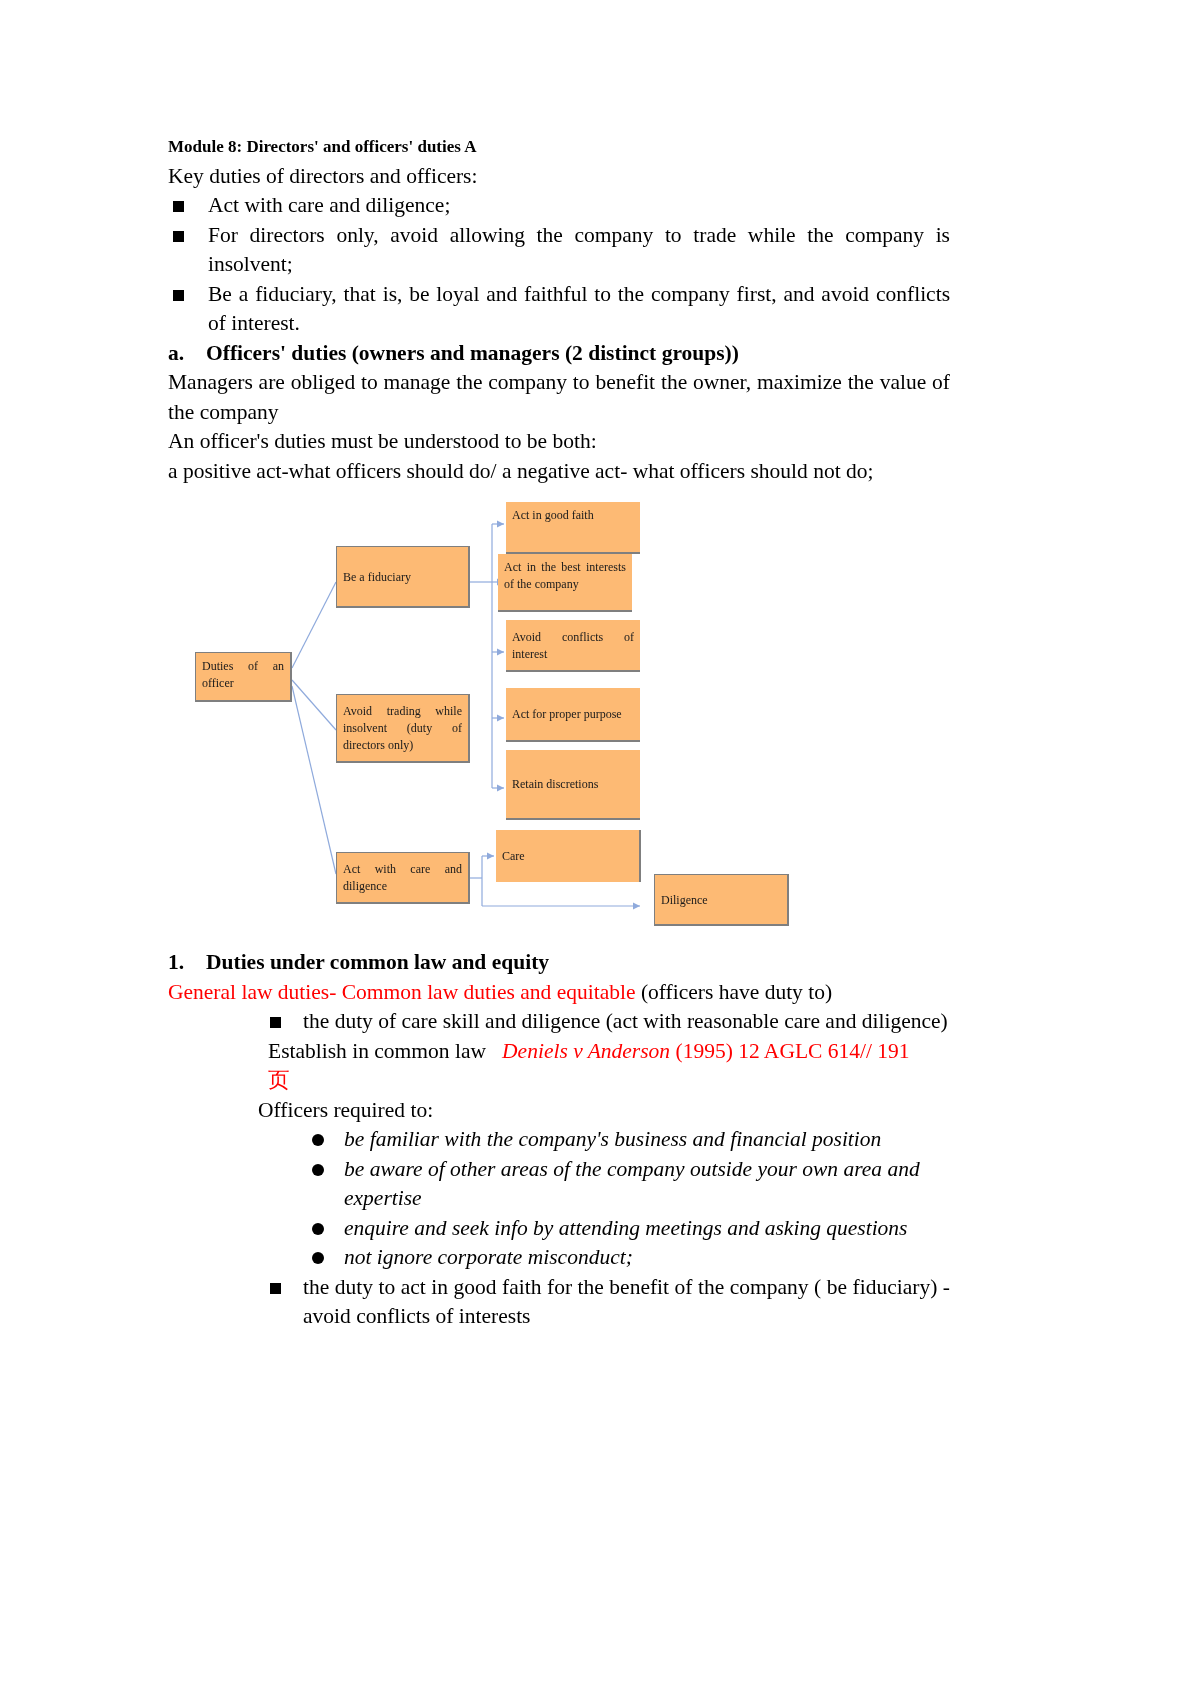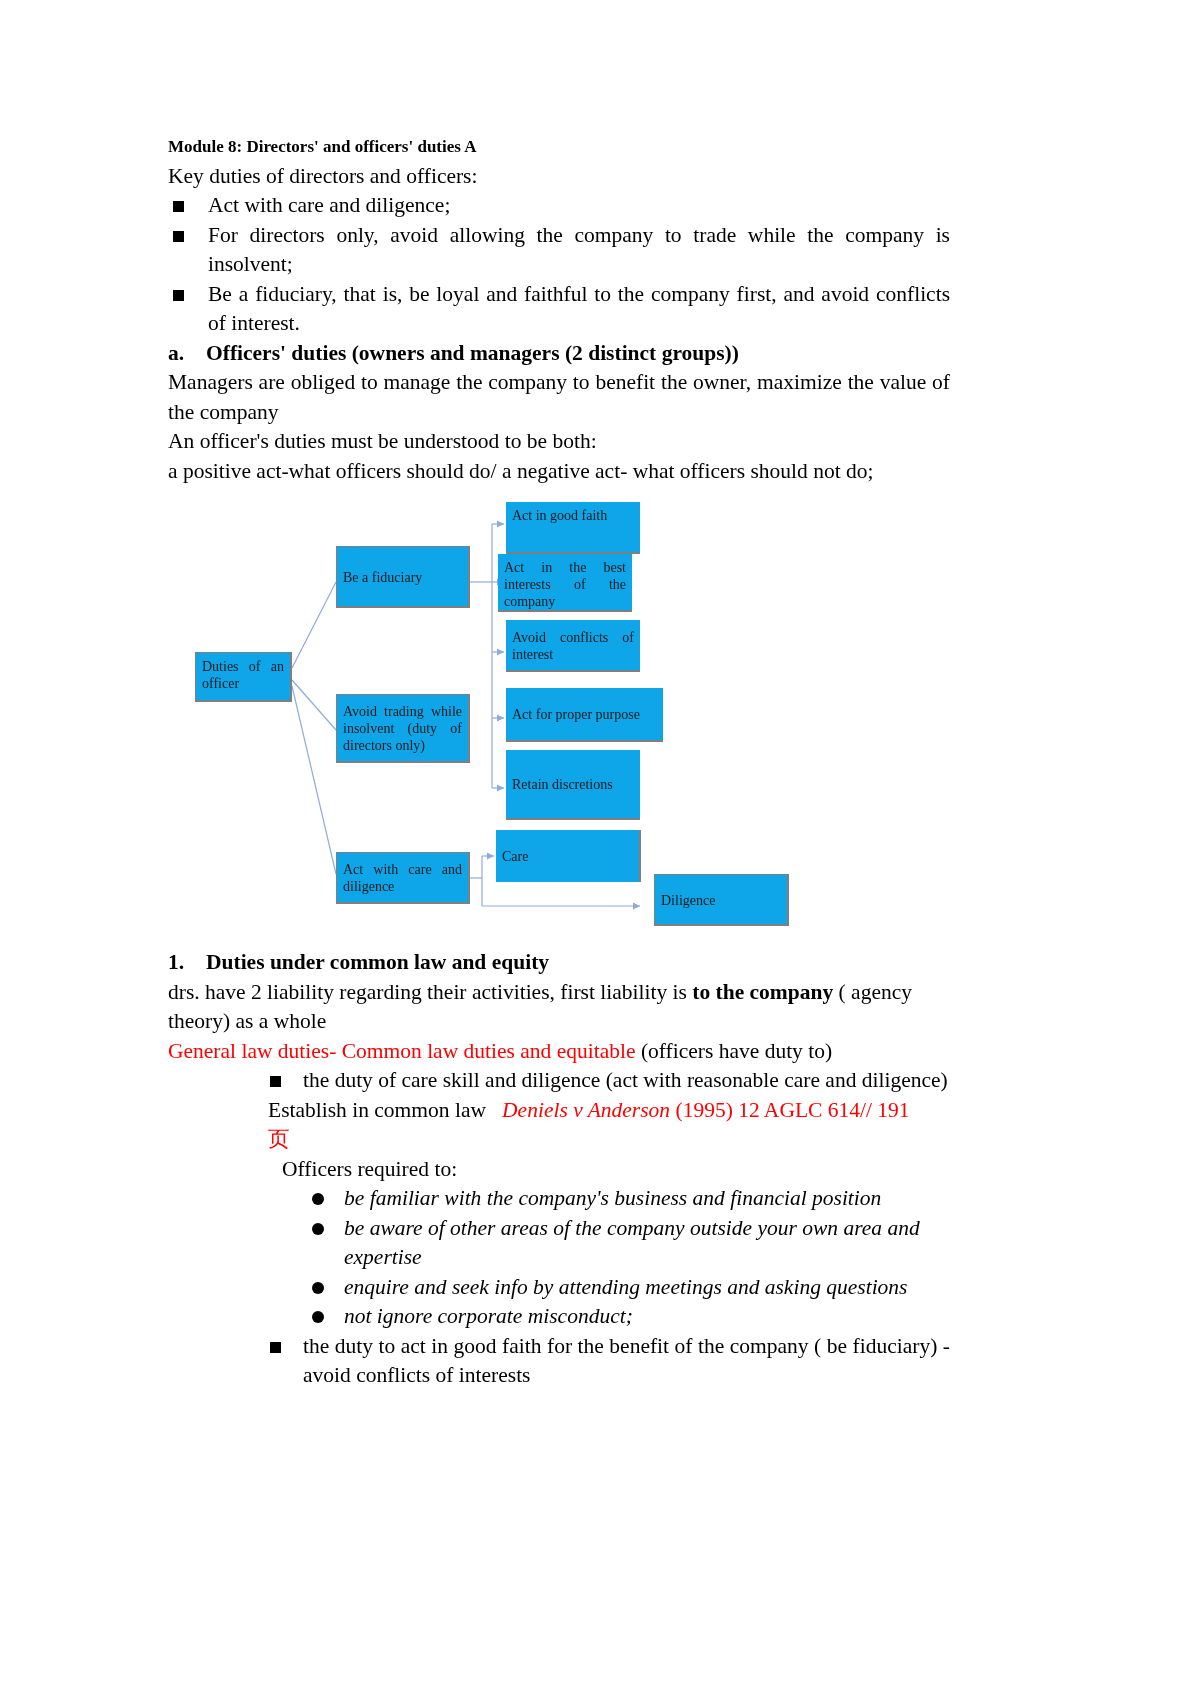--- a/index.html
+++ b/index.html
@@ -139,43 +139,43 @@
     content: "";
     position: absolute;
     left: 4px;
     top: 9px;
     width: 12px;
     height: 12px;
     border-radius: 50%;
     background: #000;
   }
 
-  .indent-135 { margin-left: 114px; }
+  .indent-135 { margin-left: 90px; }
   .indent-100 { margin-left: 100px; }
 
   .red { color: #ff0000; }
   .bold { font-weight: bold; }
   .ital { font-style: italic; }
 
   
   .diagram {
     position: absolute;
     left: 0px;
     top: 486px;
     width: 1200px;
     height: 460px;
   }
   .dbox {
     position: absolute;
-    background: #0ea5e9;
+    background: #fdba74;
     border: 1px solid #7f7f7f;
     border-right-width: 2px;
     border-bottom-width: 2px;
     box-sizing: border-box;
-    font-size: 14px;
+    font-size: 12px;
     line-height: 17px;
     color: #1a1a1a;
     font-family: "Liberation Serif", "DejaVu Serif", serif;
     padding: 5px 6px 4px 6px;
     text-align: justify;
     text-align-last: left;
   }
   .dbox.noborder {
     border: none;
     border-bottom: 2px solid #7f7f7f;
@@ -257,40 +257,37 @@
     <div class="dbox" style="left:336px; top:208px; width:134px; height:69px; display:flex; align-items:center;">Avoid  trading  while insolvent  (duty  of directors only)</div>
 
     <div class="dbox" style="left:336px; top:366px; width:134px; height:52px; display:flex; align-items:center;">Act  with  care  and diligence</div>
 
     <div class="dbox noborder" style="left:506px; top:16px; width:134px; height:52px;">Act in good faith</div>
 
     <div class="dbox noborder" style="left:498px; top:68px; width:134px; height:58px;">Act  in  the  best interests  of  the company</div>
 
     <div class="dbox noborder" style="left:506px; top:134px; width:134px; height:52px; display:flex; align-items:center;">Avoid  conflicts  of interest</div>
 
-    <div class="dbox noborder" style="left:506px; top:202px; width:157px; height:54px; display:flex; align-items:center;">Act  for  proper purpose</div>
+    <div class="dbox noborder" style="left:506px; top:202px; width:134px; height:54px; display:flex; align-items:center;">Act  for  proper purpose</div>
 
     <div class="dbox noborder" style="left:506px; top:264px; width:134px; height:70px; display:flex; align-items:center;">Retain discretions</div>
 
     <div class="dbox rightonly" style="left:496px; top:344px; width:145px; height:52px; display:flex; align-items:center;">Care</div>
 
     <div class="dbox" style="left:654px; top:388px; width:135px; height:52px; display:flex; align-items:center;">Diligence</div>
 
   </div>
 
   <div class="content" style="top:948px;">
 
     <div class="numbered">
       <span class="marker">1.</span>
       <span>Duties under common law and equity</span>
     </div>
 
-    <div class="line">
-      <span>drs. have 2 liability regarding their activities, first liability is </span><span class="bold">to the company</span><span> ( agency theory) as a whole</span>
-    </div>
 
     <div class="line">
       <span class="red">General law duties- Common law duties and equitable</span><span> (officers have duty to)</span>
     </div>
 
     <ul class="sq-list-deep">
       <li class="sq-item-deep">the duty of care skill and diligence (act with reasonable care and diligence)</li>
     </ul>
 
     <div class="line indent-100">

